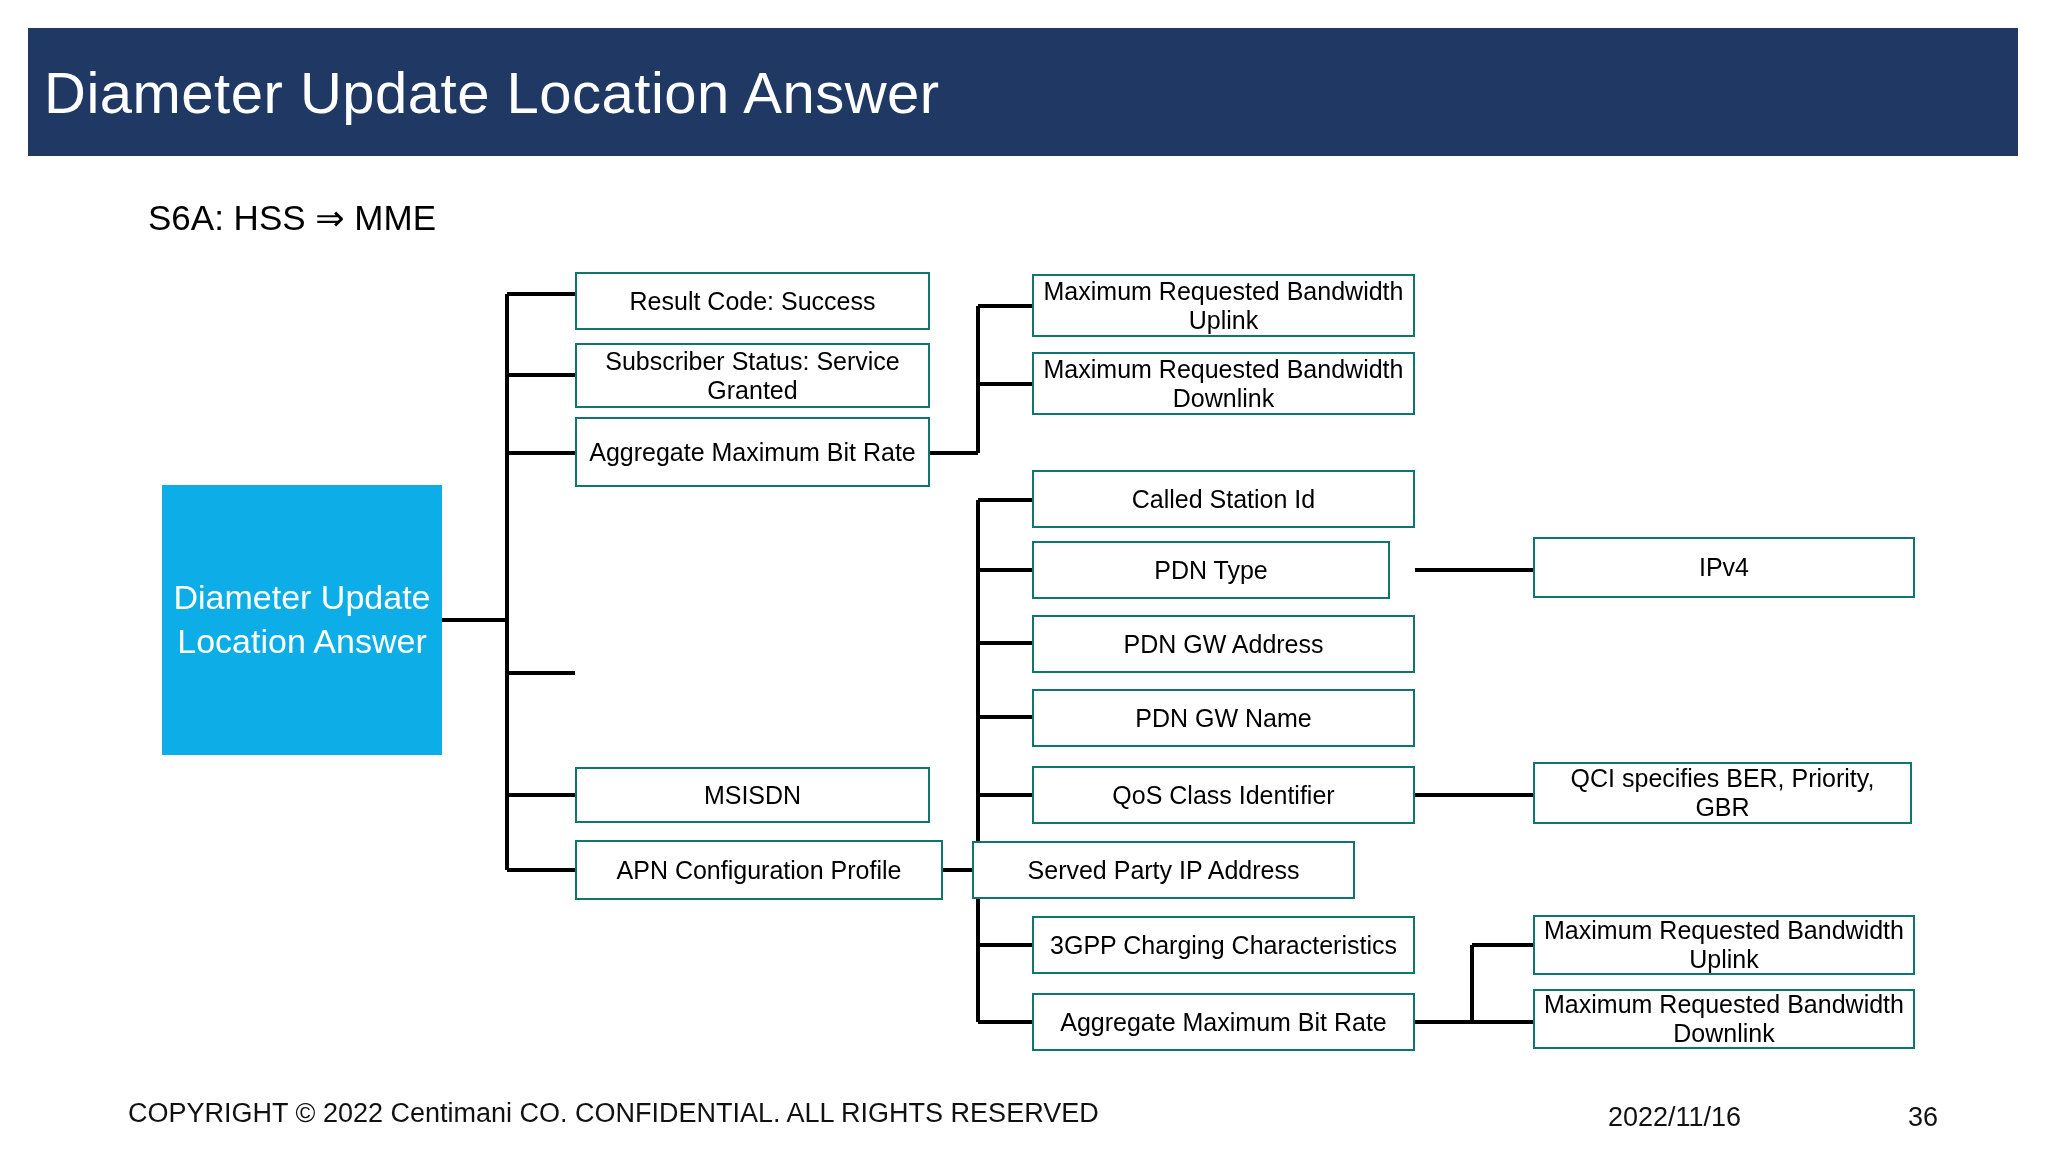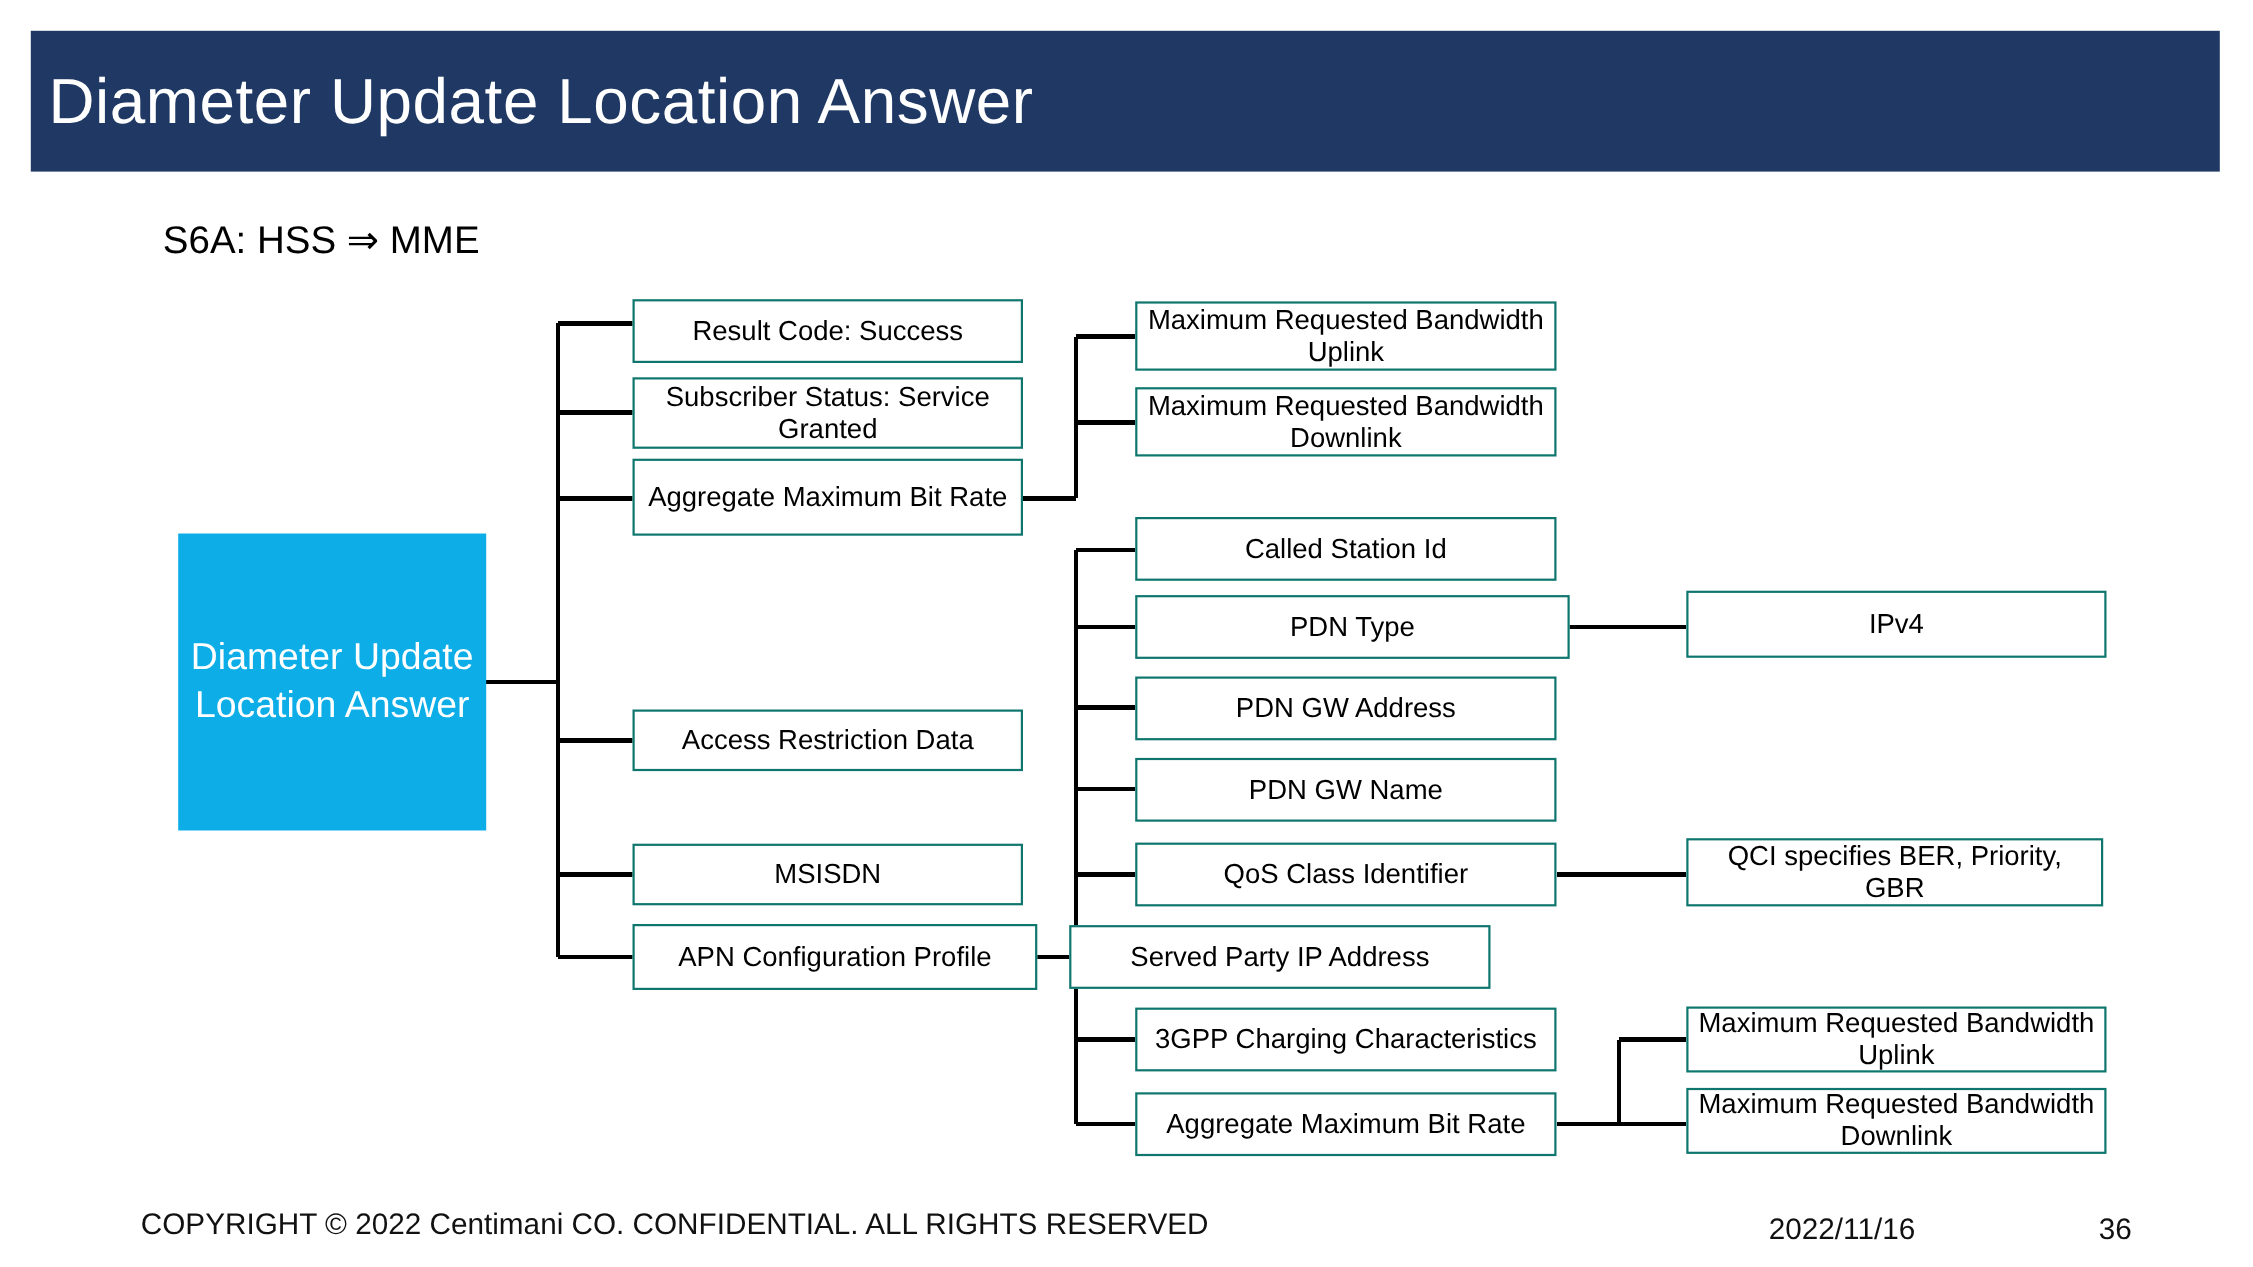--- a/index.html
+++ b/index.html
@@ -165,33 +165,32 @@
   </svg>
 
   <div class="node root" style="left:162px; top:485px; width:280px; height:270px;">Diameter Update Location Answer</div>
 
   <div class="node" style="left:575px; top:272px; width:355px; height:58px;">Result Code: Success</div>
 
   <div class="node" style="left:575px; top:343px; width:355px; height:65px;">Subscriber Status: Service Granted</div>
 
   <div class="node" style="left:575px; top:417px; width:355px; height:70px;">Aggregate Maximum Bit Rate</div>
 
-  <div class="node" style="left:575px; top:645px; width:355px; height:56px;">Access Restriction Data</div>
 
   <div class="node" style="left:575px; top:767px; width:355px; height:56px;">MSISDN</div>
 
   <div class="node" style="left:575px; top:840px; width:368px; height:60px;">APN Configuration Profile</div>
 
   <div class="node" style="left:1032px; top:274px; width:383px; height:63px;">Maximum Requested Bandwidth Uplink</div>
 
   <div class="node" style="left:1032px; top:352px; width:383px; height:63px;">Maximum Requested Bandwidth Downlink</div>
 
   <div class="node" style="left:1032px; top:470px; width:383px; height:58px;">Called Station Id</div>
 
-  <div class="node" style="left:1032px; top:541px; width:395px; height:58px;">PDN Type</div>
+  <div class="node" style="left:1032px; top:541px; width:358px; height:58px;">PDN Type</div>
 
   <div class="node" style="left:1032px; top:615px; width:383px; height:58px;">PDN GW Address</div>
 
   <div class="node" style="left:1032px; top:689px; width:383px; height:58px;">PDN GW Name</div>
 
   <div class="node" style="left:1032px; top:766px; width:383px; height:58px;">QoS Class Identifier</div>
 
   <div class="node" style="left:972px; top:841px; width:383px; height:58px;">Served Party IP Address</div>
 
   <div class="node" style="left:1032px; top:916px; width:383px; height:58px;">3GPP Charging Characteristics</div>

